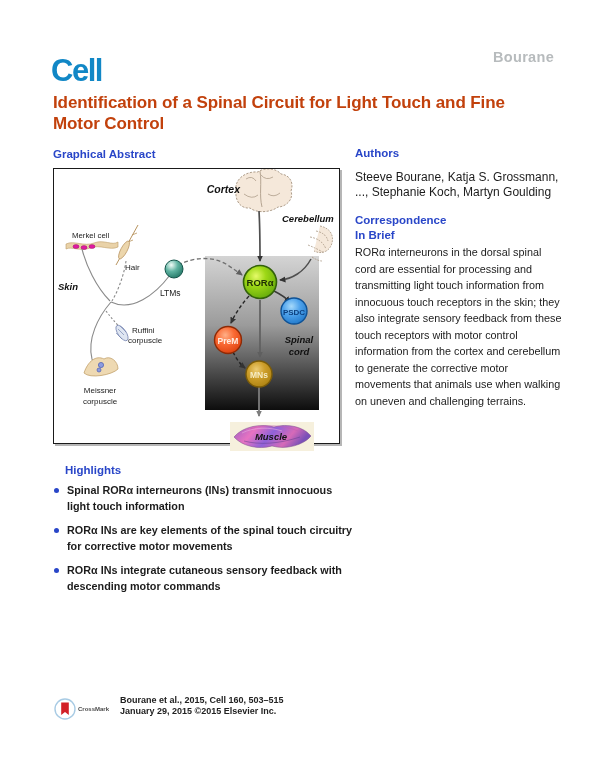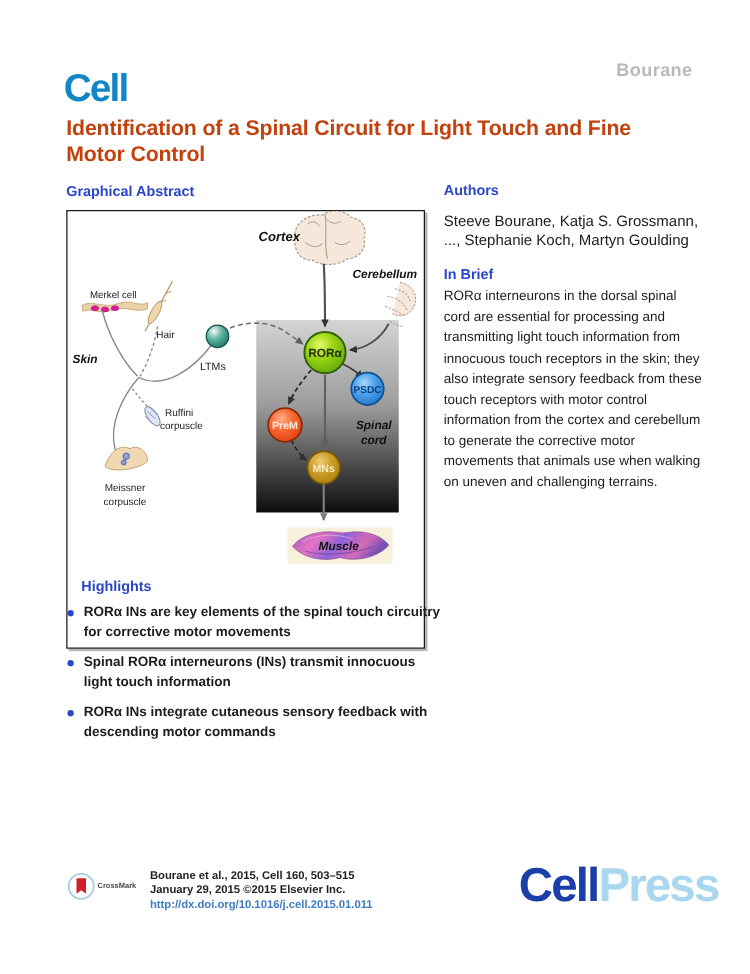--- a/index.html
+++ b/index.html
@@ -4,21 +4,21 @@
 <style>
   html,body{margin:0;padding:0;}
   body{width:600px;height:779px;background:#ffffff;font-family:"Liberation Sans",sans-serif;position:relative;overflow:hidden;}
   .page{position:absolute;inset:0;background:#fff;}
 
   .article-label{position:absolute;top:49px;right:46px;font-size:14.5px;font-weight:bold;color:#b7bbbd;letter-spacing:.3px;}
   .cell-logo{position:absolute;left:51px;top:53px;font-size:31px;font-weight:bold;color:#1187c6;letter-spacing:-1.5px;}
   .title{position:absolute;left:53px;top:93px;width:474px;font-size:17px;font-weight:bold;color:#c2410c;line-height:20.5px;letter-spacing:-0.1px;}
 
   .ga-heading{position:absolute;left:53px;top:148px;font-size:11.5px;font-weight:bold;color:#2946c8;text-align:center;}
-  .ga-box{position:absolute;left:53px;top:168px;width:287px;height:351px;border:1.5px solid #1a1a1a;background:#fff;box-shadow:2px 2px 0 rgba(110,110,110,.5);box-sizing:border-box;}
+  .ga-box{position:absolute;left:53px;top:168px;width:287px;height:276px;border:1.5px solid #1a1a1a;background:#fff;box-shadow:2px 2px 0 rgba(110,110,110,.5);box-sizing:border-box;}
 
   .right-col{position:absolute;left:355px;top:147px;width:208px;}
   .rc-heading{font-size:11.5px;font-weight:bold;color:#2946c8;margin:0 0 3px 0;}
   .rc-names{font-size:12px;color:#1c1c1c;line-height:15.2px;margin:11px 0 14px 0;}
   .rc-email{font-size:10.8px;color:#1c1c1c;line-height:14px;margin:0 0 13px 0;}
   .rc-brief{font-size:10.8px;color:#1c1c1c;line-height:16.5px;margin:0;}
 
   .highlights{position:absolute;left:53px;top:464px;width:302px;}
   .hl-heading{font-size:11.5px;font-weight:bold;color:#2946c8;margin:0 0 7px 12px;}
   .hl-list{list-style:none;margin:0;padding:0;}
@@ -194,43 +194,42 @@
         <path d="M196,260 C210,255 230,256 244,262" fill="none" stroke="#c060b0" stroke-width="0.8" opacity="0.7"></path>
       </g>
       <text x="217" y="271" text-anchor="middle" font-size="9.5" font-weight="bold" font-style="italic" fill="#141414">Muscle</text>
     </svg>
   </div>
 
   <div class="right-col">
     <p class="rc-heading">Authors</p>
     <p class="rc-names">Steeve Bourane, Katja S. Grossmann, ..., Stephanie Koch, Martyn Goulding</p>
 
+    <p class="rc-heading">Correspondence</p>
 
     <p class="rc-heading">In Brief</p>
     <p class="rc-brief">RORα interneurons in the dorsal spinal cord are essential for processing and transmitting light touch information from innocuous touch receptors in the skin; they also integrate sensory feedback from these touch receptors with motor control information from the cortex and cerebellum to generate the corrective motor movements that animals use when walking on uneven and challenging terrains.</p>
   </div>
 
   <div class="highlights">
     <p class="hl-heading">Highlights</p>
     <ul class="hl-list">
+      <li>Spinal RORα interneurons (INs) transmit innocuous light touch information</li>
       <li>RORα INs are key elements of the spinal touch circuitry for corrective motor movements</li>
-      <li>Spinal RORα interneurons (INs) transmit innocuous light touch information</li>
       <li>RORα INs integrate cutaneous sensory feedback with descending motor commands</li>
     </ul>
   </div>
 
   <div class="crossmark">
     <svg width="22" height="22" viewBox="0 0 22 22">
       <circle cx="11" cy="11" r="10" fill="#ffffff" stroke="#a8cbe4" stroke-width="1.4"></circle>
       <path d="M7.2,4.5 h7.6 v12.5 l-3.8,-2.9 l-3.8,2.9 z" fill="#d22027"></path>
     </svg>
     <span class="crossmark-label">CrossMark</span>
   </div>
 
   <div class="citation">
     <div>Bourane et al., 2015, Cell 160, 503–515</div>
     <div>January 29, 2015 ©2015 Elsevier Inc.</div>
-    <div class="doi">http://dx.doi.org/10.1016/j.cell.2015.01.011</div>
-  </div>
-
-  <div class="cellpress"><span class="cp-cell">Cell</span><span class="cp-press">Press</span></div>
+  </div>
+
 
 </div>
 
 </body></html>

